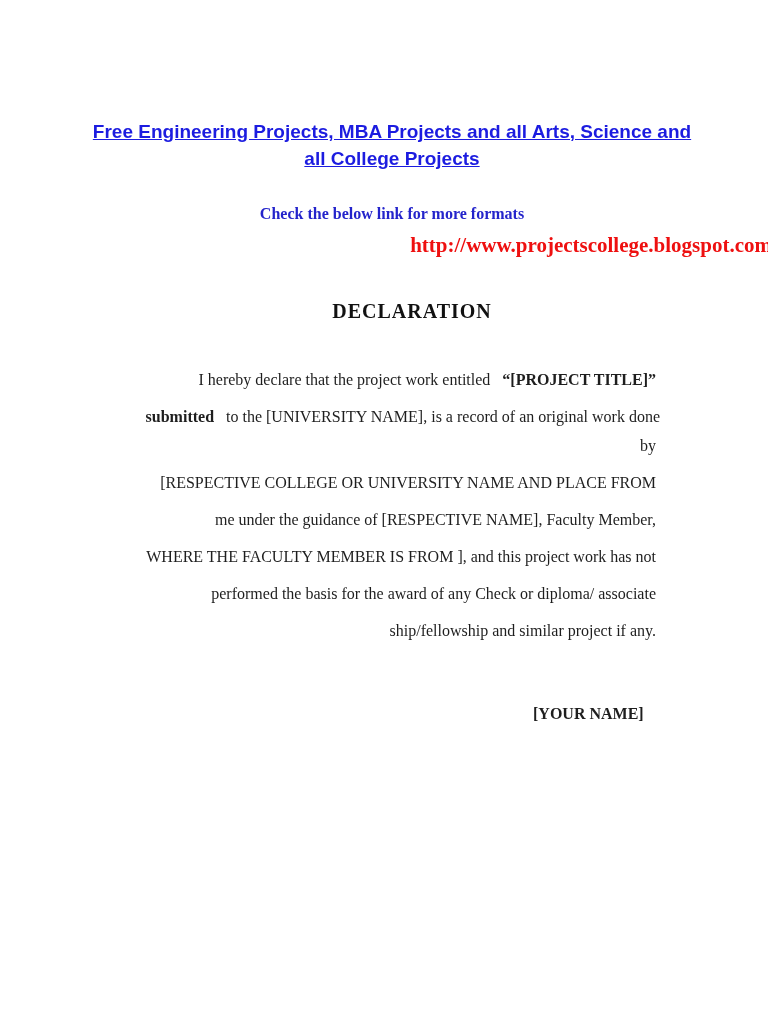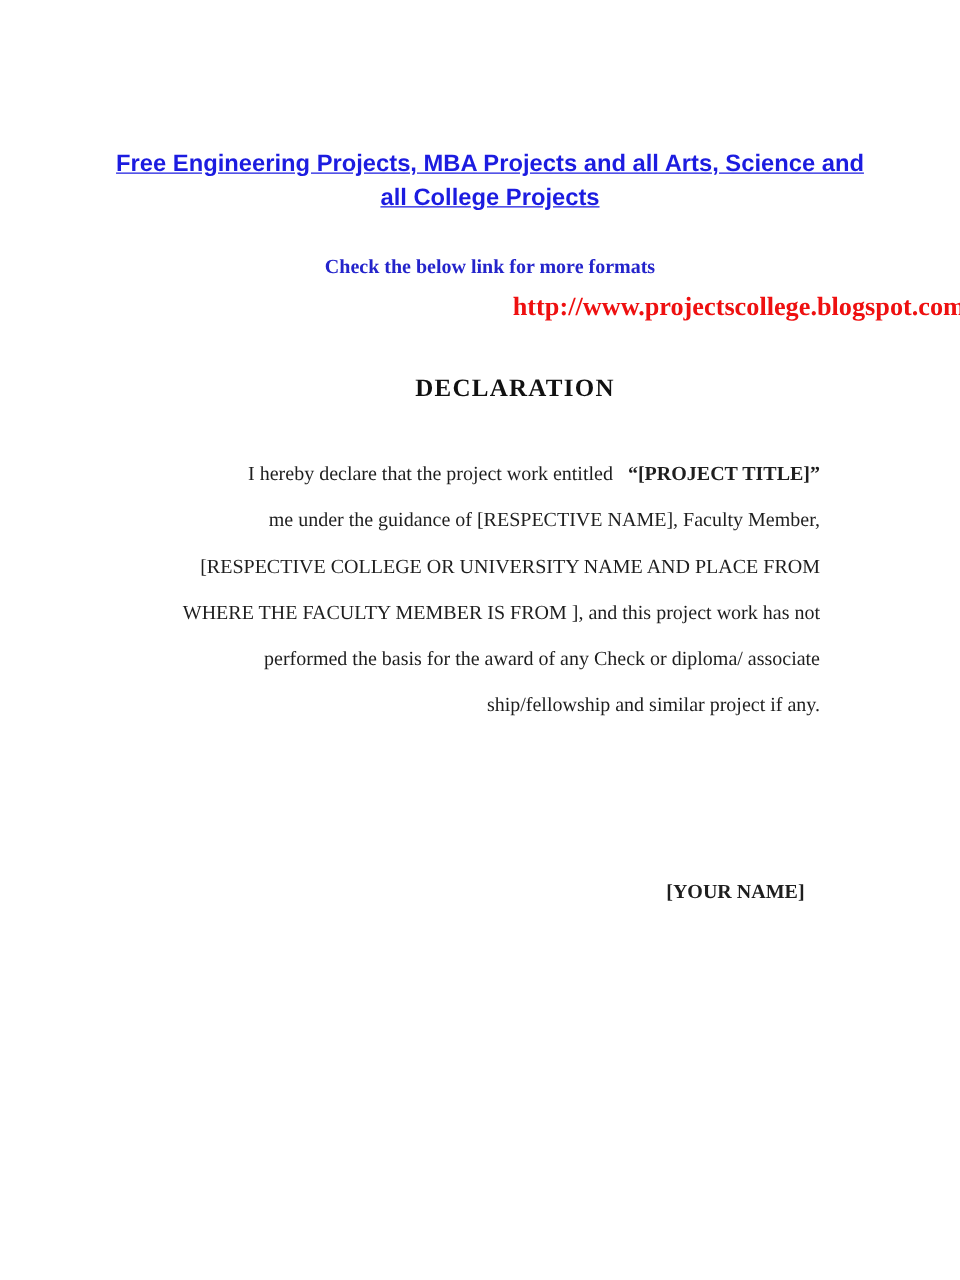--- a/index.html
+++ b/index.html
@@ -110,22 +110,23 @@
   <div class="heading">Free Engineering Projects, MBA Projects and all Arts, Science and all College Projects</div>
 
   <div class="check-line">Check the below link for more formats</div>
 
   <div class="url-line">http://www.projectscollege.blogspot.com</div>
 
   <div class="doc-title">DECLARATION</div>
 
   <div class="paragraph">
       <div class="para-line indent"><span>I hereby declare that the project work entitled </span><span class="bold">“[PROJECT TITLE]”</span></div>
+      <div class="para-line"><span class="bold">submitted</span><span> to the [UNIVERSITY NAME], is a record of an original work done by</span></div>
+      <div class="para-line"><span>[RESPECTIVE COLLEGE OR UNIVERSITY NAME AND PLACE FROM</span></div>
       <div class="para-line"><span>me under the guidance of [RESPECTIVE NAME], Faculty Member,</span></div>
-      <div class="para-line"><span>[RESPECTIVE COLLEGE OR UNIVERSITY NAME AND PLACE FROM</span></div>
       <div class="para-line"><span>WHERE THE FACULTY MEMBER IS FROM ], and this project work has not</span></div>
       <div class="para-line"><span>performed the basis for the award of any Check or diploma/ associate</span></div>
       <div class="para-line"><span>ship/fellowship and similar project if any.</span></div>
     </div>
 
   <div class="signature">
     <div class="sig-name">[YOUR NAME]</div>
   </div>
 
 </div>

